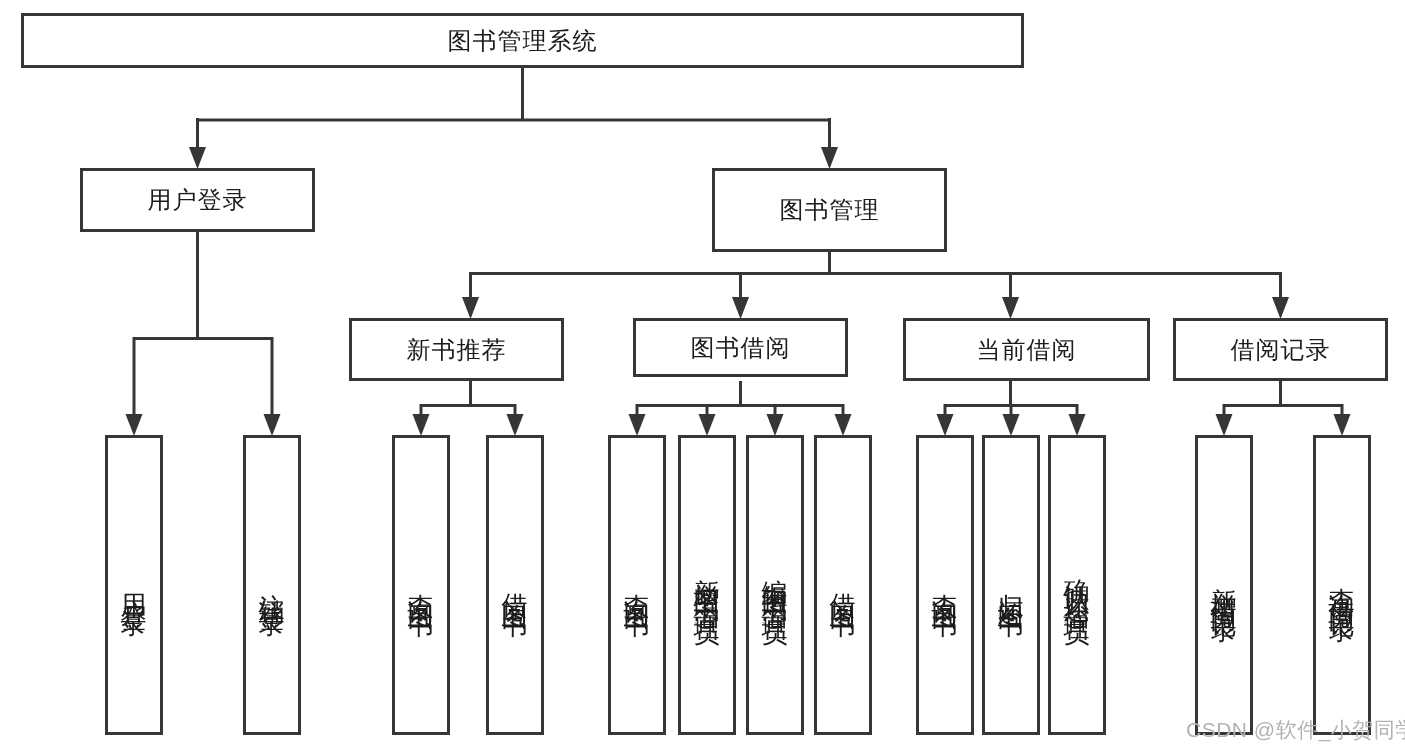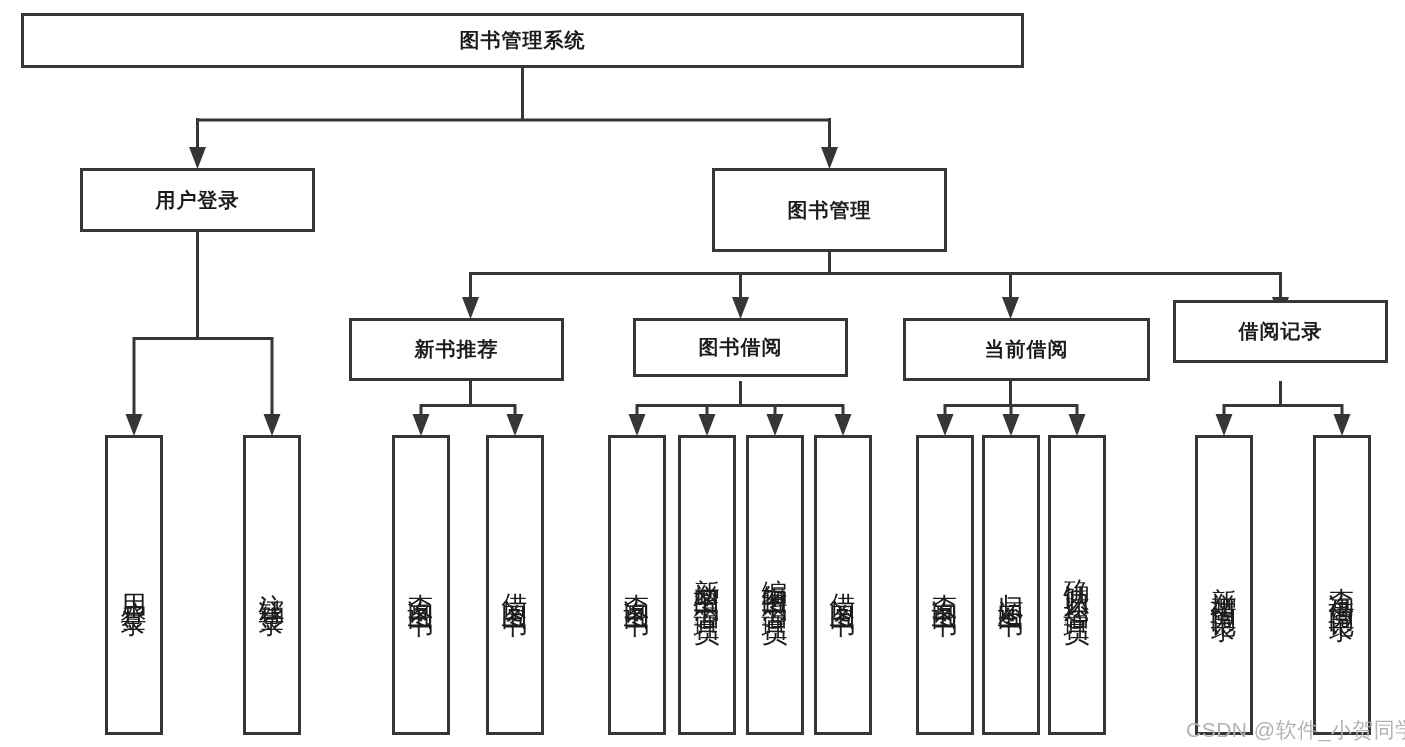--- a/index.html
+++ b/index.html
@@ -28,21 +28,21 @@
   .node {
     position: absolute;
     box-sizing: border-box;
     background: #ffffff;
     border: 3px solid #363636;
     display: flex;
     align-items: center;
     justify-content: center;
     color: #1c1c1c;
   }
-  .hnode { font-size: 20px; letter-spacing: 1px; font-weight: bold; }
+  .hnode { font-size: 24px; letter-spacing: 1px; }
   .leaf {
     writing-mode: vertical-rl;
     font-size: 26px;
     letter-spacing: 6px;
     line-height: 1;
     white-space: nowrap;
   }
   .watermark {
     position: absolute;
     left: 1186px;
@@ -108,21 +108,21 @@
 
   <div class="node hnode" style="left:349px; top:318px; width:215px; height:63px;">
     <span>新书推荐</span>
   </div>
   <div class="node hnode" style="left:633px; top:318px; width:215px; height:59px;">
     <span>图书借阅</span>
   </div>
   <div class="node hnode" style="left:903px; top:318px; width:247px; height:63px;">
     <span>当前借阅</span>
   </div>
-  <div class="node hnode" style="left:1173px; top:300px; width:215px; height:63px;">
+  <div class="node hnode" style="left:1173px; top:318px; width:215px; height:63px;">
     <span>借阅记录</span>
   </div>
 
   <div class="node leaf" style="left:105px; top:435px; width:58px; height:300px;">
     <span>用户登录</span>
   </div>
   <div class="node leaf" style="left:243px; top:435px; width:58px; height:300px;">
     <span>注销登录</span>
   </div>
 

